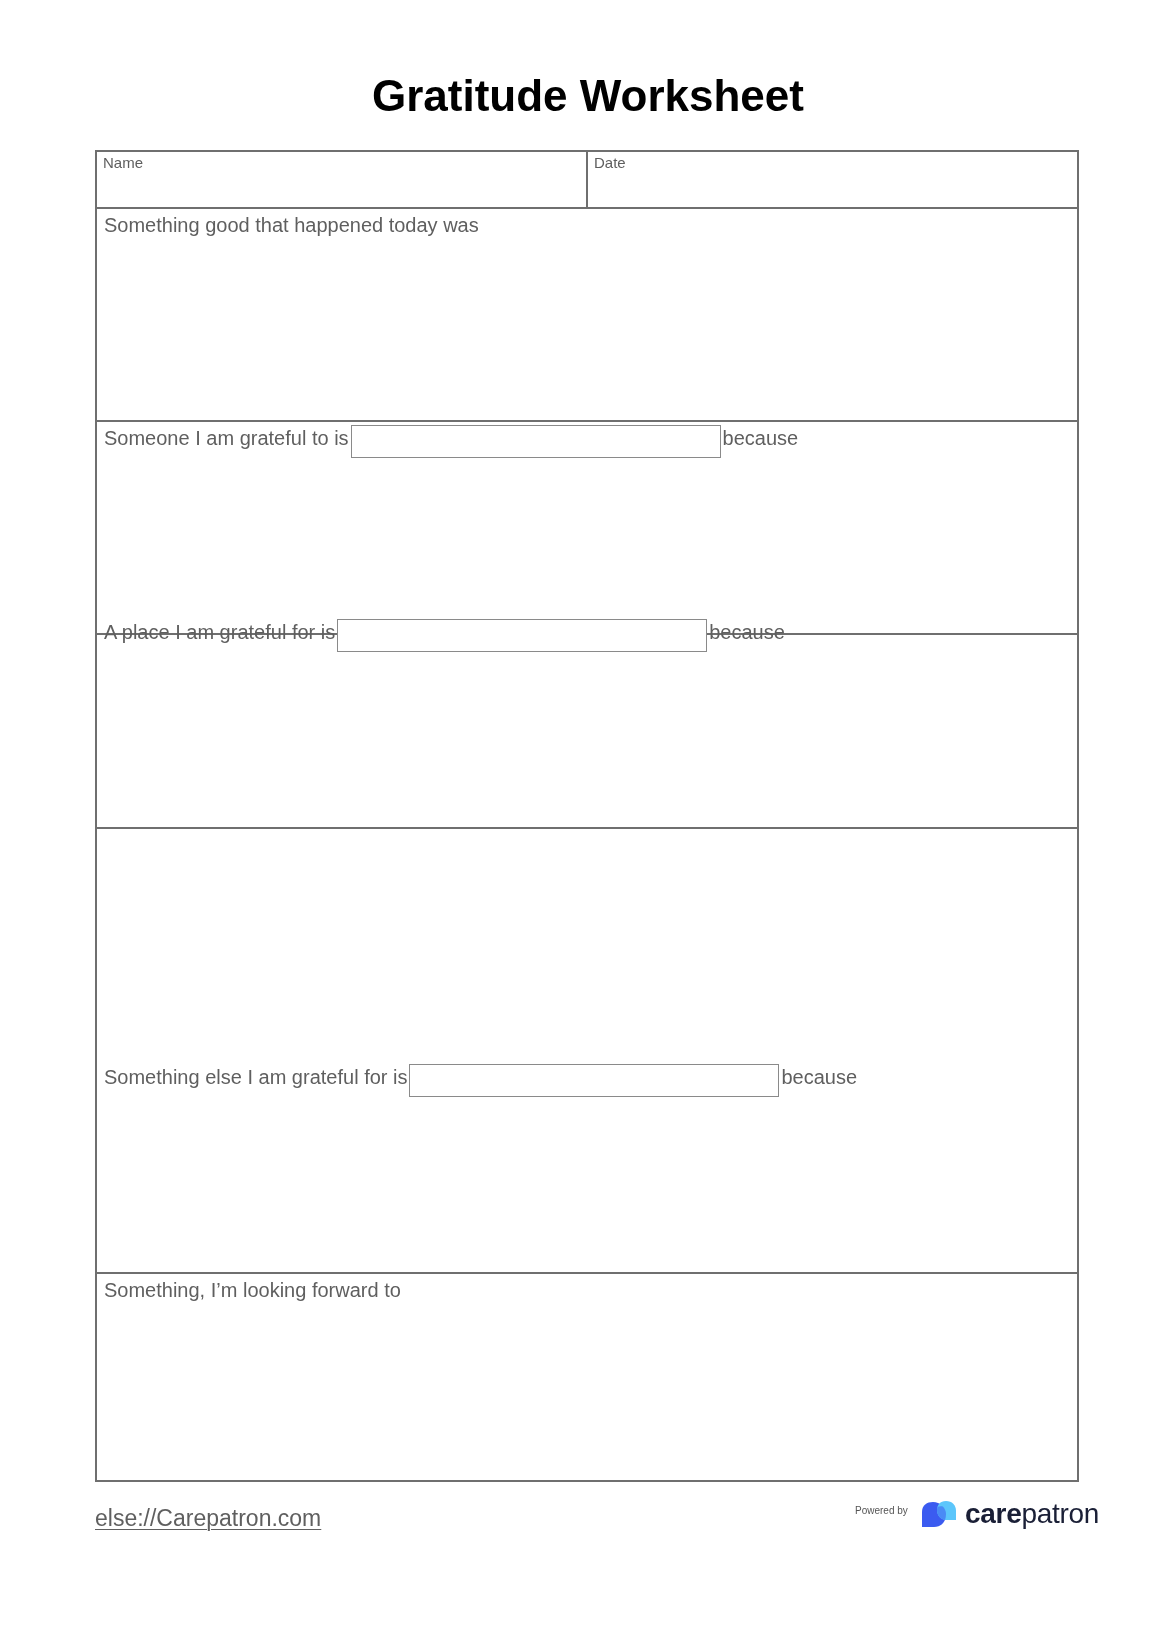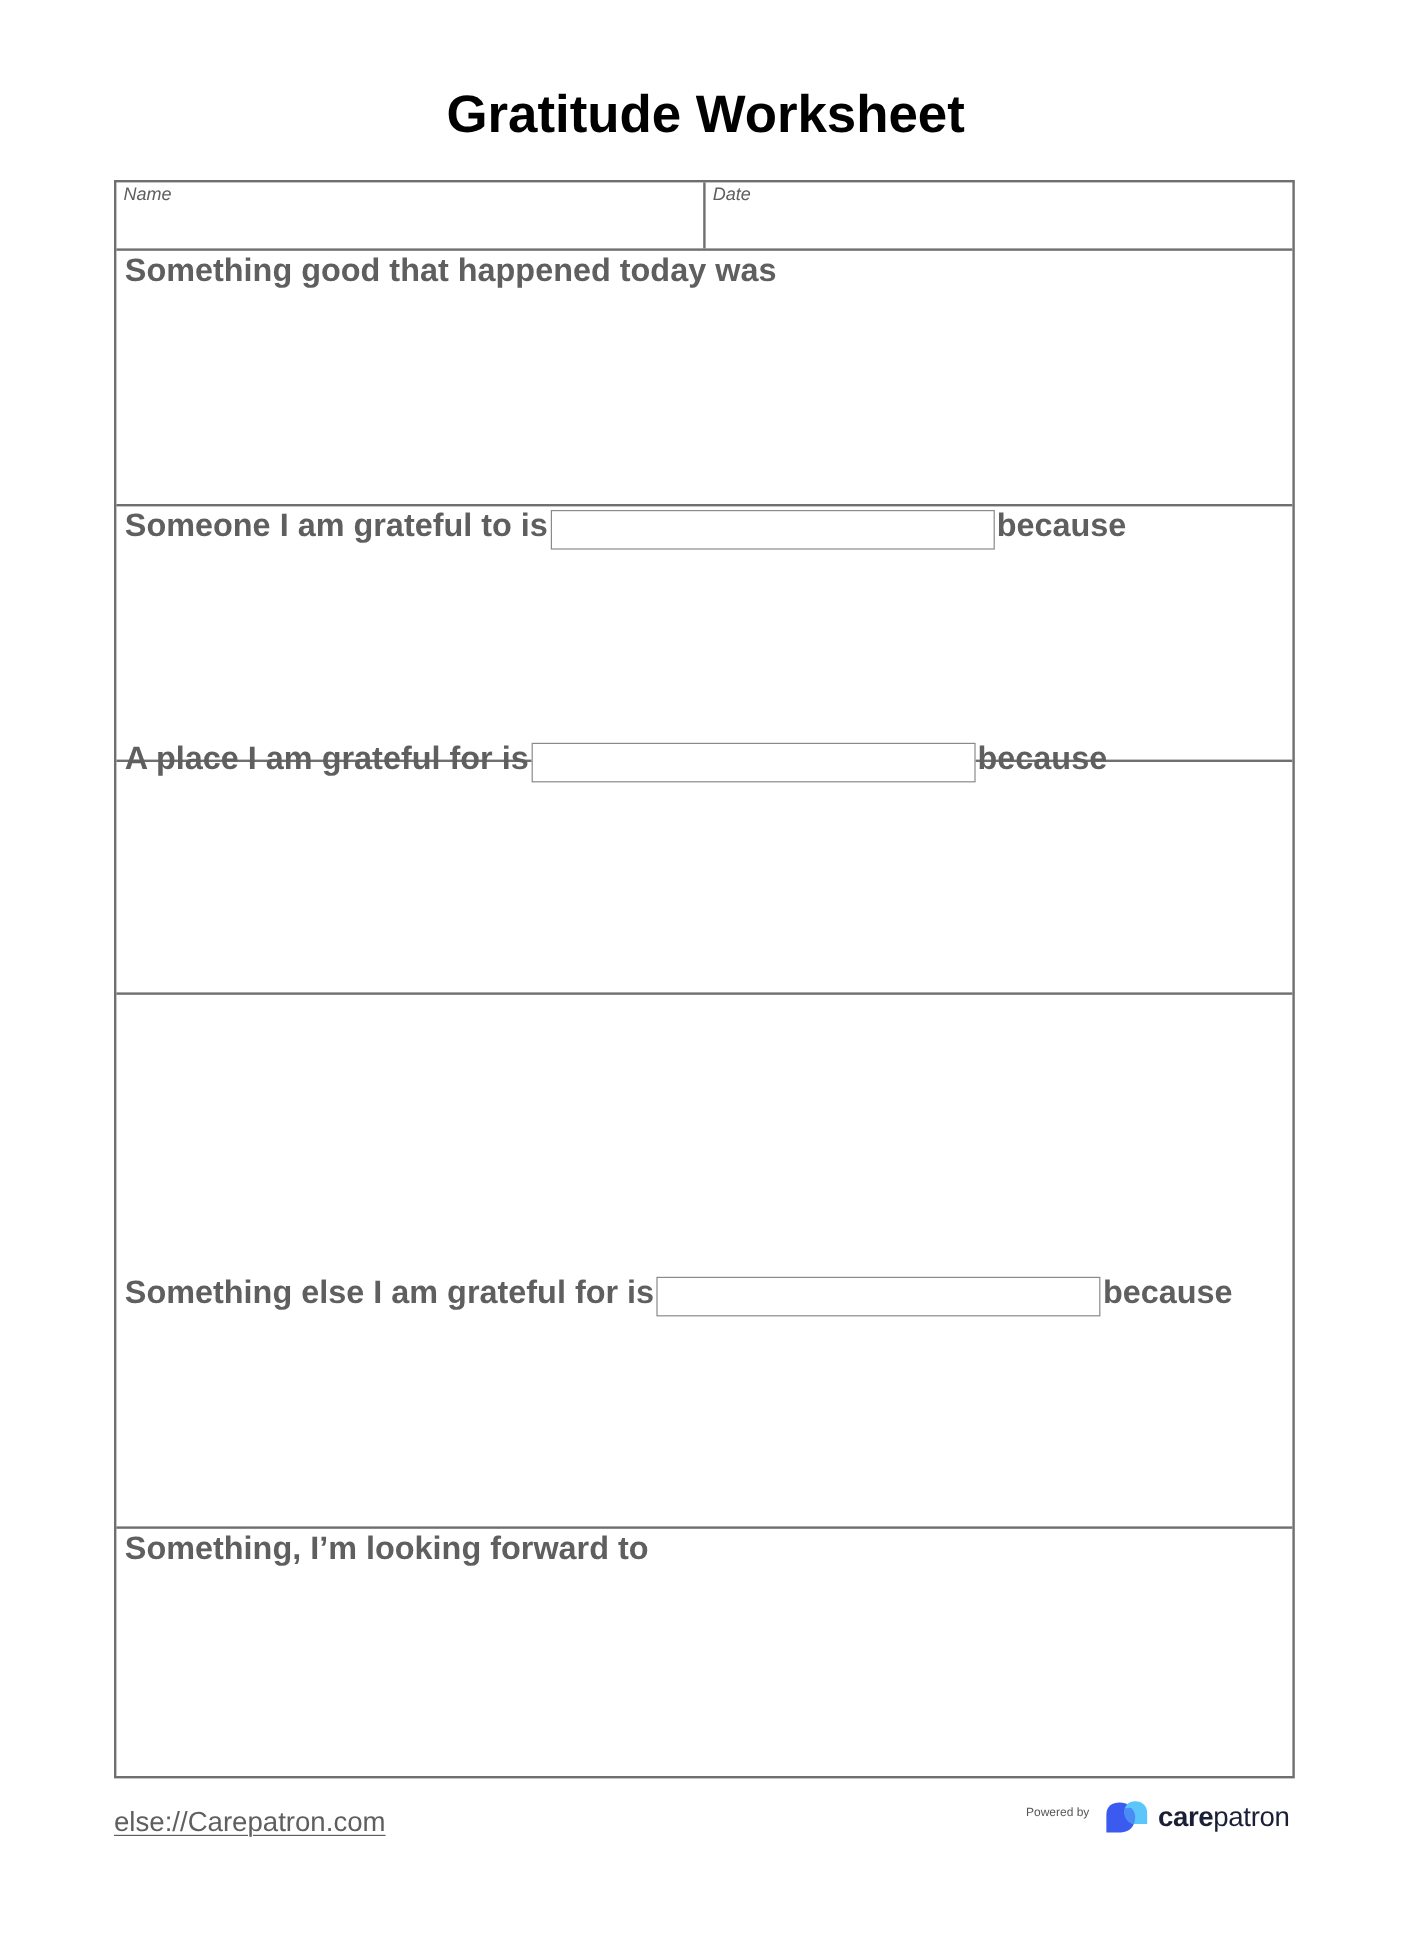--- a/index.html
+++ b/index.html
@@ -59,43 +59,42 @@
       left: 491px;
       width: 489px;
     }
     .header-label {
       position: absolute;
       left: 6px;
       top: 2px;
       font-size: 15px;
       color: #5e5e5e;
       line-height: 18px;
-      font-style: italic;
     }
     .section {
       position: absolute;
       left: 0;
       width: 980px;
       box-sizing: border-box;
       border-bottom: 2px solid #6f6f6f;
     }
     .section.last {
       border-bottom: none;
     }
     .prompt-line {
       position: absolute;
       left: 7px;
       top: 3px;
       display: flex;
       align-items: flex-start;
       white-space: nowrap;
     }
     .prompt-text {
-      font-size: 27px;
-      font-weight: bold;
+      font-size: 20px;
+      font-weight: normal;
       color: #5f5f5f;
       line-height: 26px;
     }
     .answer-box {
       width: 370px;
       height: 33px;
       box-sizing: border-box;
       border: 1.5px solid #8a8a8a;
       background: #ffffff;
       margin: 0 2px 0 2px;
@@ -155,21 +154,21 @@
       position: absolute;
       left: 916px;
       top: 1499px;
       width: 48px;
       height: 30px;
     }
     .wordmark {
       position: absolute;
       left: 965px;
       top: 1500px;
-      font-size: 23px;
+      font-size: 28px;
       line-height: 28px;
       color: #1a1f36;
       letter-spacing: -0.3px;
     }
     .wordmark .bold {
       font-weight: bold;
     }
   </style>
 </head>
 <body>

